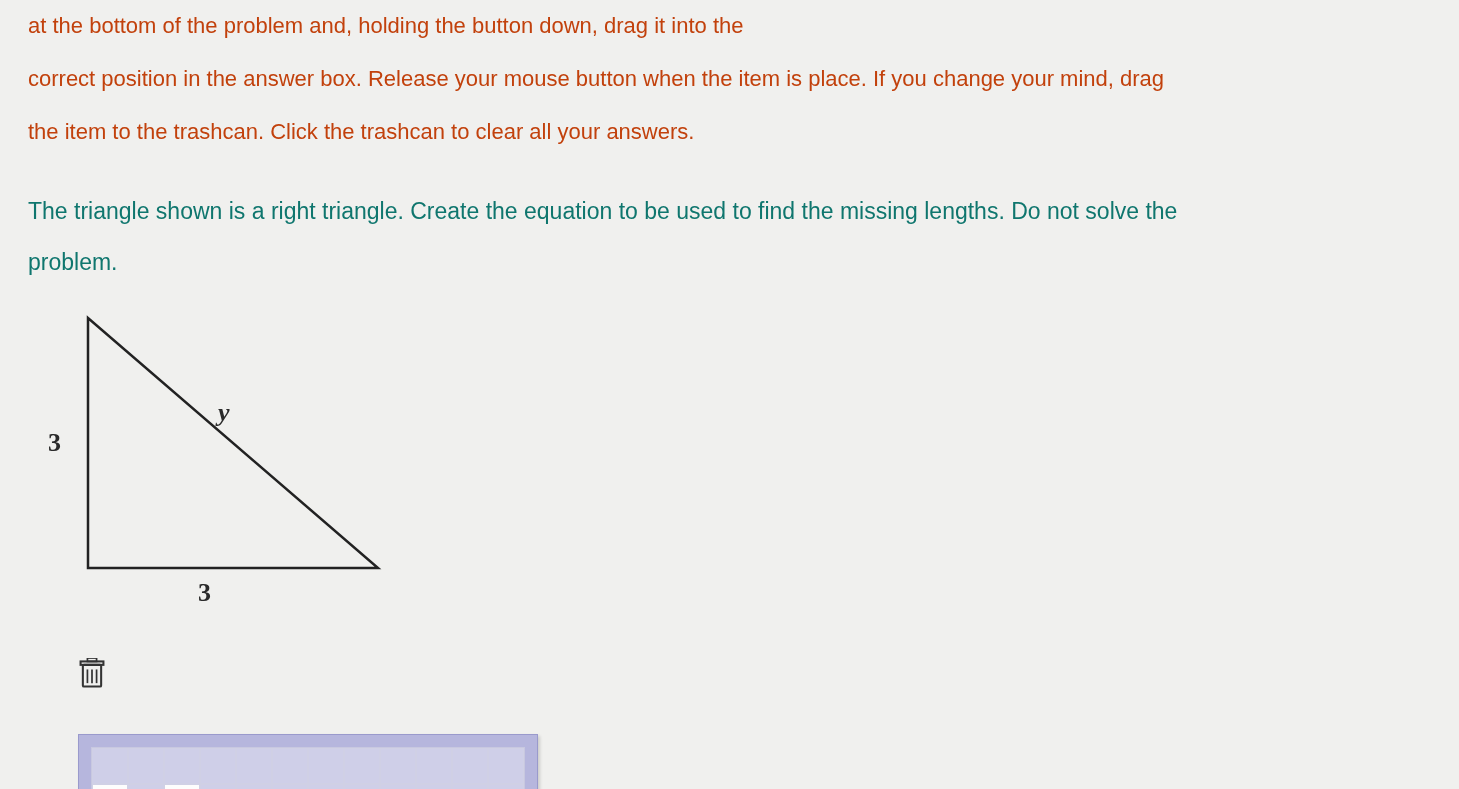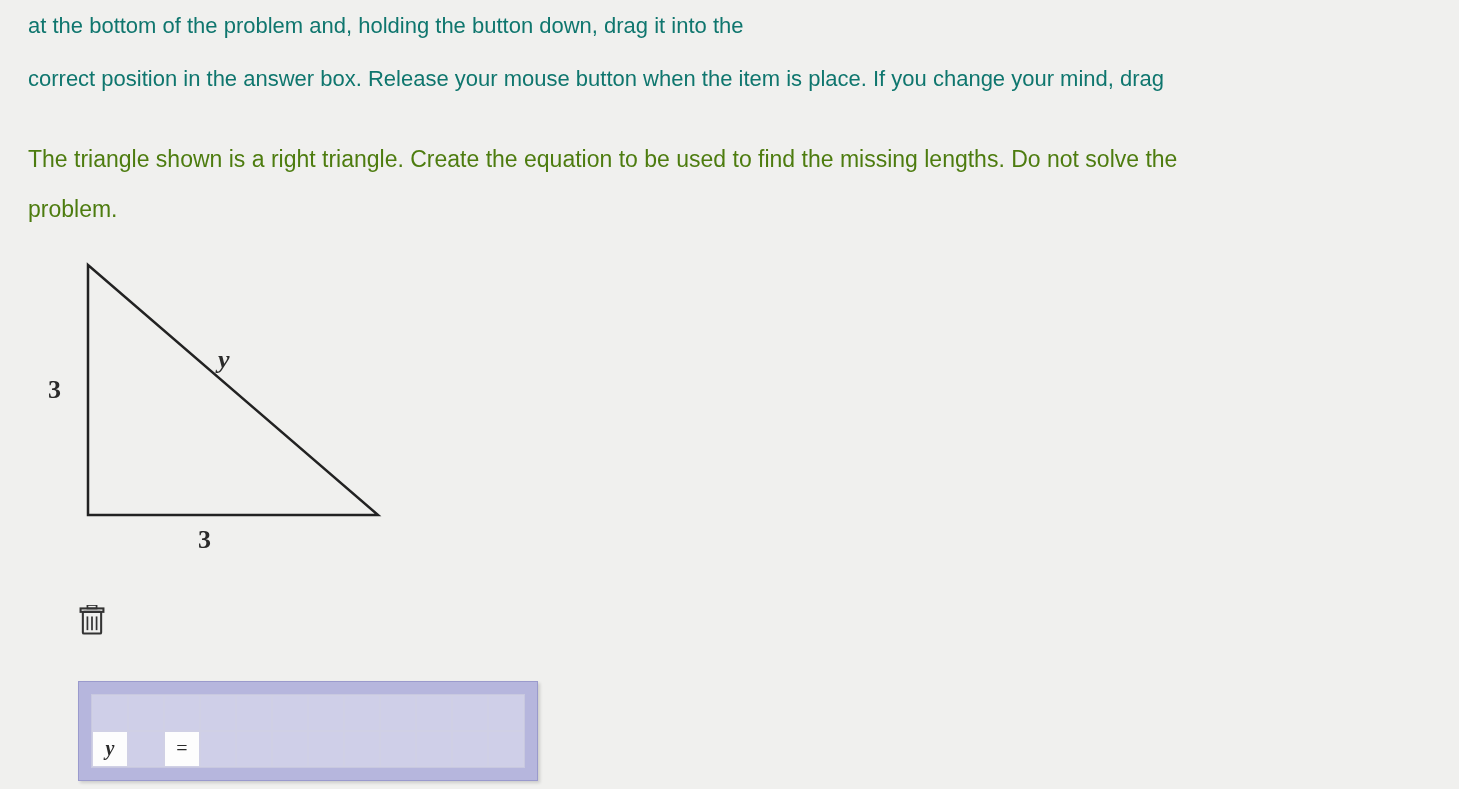--- a/index.html
+++ b/index.html
@@ -10,27 +10,27 @@
       height: 789px;
       overflow: hidden;
       color: #3a3a3a;
     }
     .content {
       padding: 0 28px;
     }
     .instructions {
       font-size: 22px;
       line-height: 2.4;
-      color: #0f766e;
+      color: #c2410c;
       margin-bottom: 28px;
     }
     .question {
       font-size: 23px;
       line-height: 2.2;
-      color: #4d7c0f;
+      color: #0f766e;
       margin-bottom: 20px;
     }
     .triangle-area {
       position: relative;
       width: 380px;
       height: 310px;
       margin-left: 10px;
     }
     .triangle-svg {
       position: absolute;
@@ -111,20 +111,21 @@
       font-weight: bold;
     }
   </style>
 </head>
 <body>
 
 <div class="content">
   <p class="instructions">
     <span>at the bottom of the problem and, holding the button down, drag it into the</span><br>
     <span>correct position in the answer box. Release your mouse button when the item is place. If you change your mind, drag</span><br>
+    <span>the item to the trashcan. Click the trashcan to clear all your answers.</span>
   </p>
 
   <p class="question">
     <span>The triangle shown is a right triangle. Create the equation to be used to find the missing lengths. Do not solve the</span><br>
     <span>problem.</span>
   </p>
 
   <div class="triangle-area">
     <svg class="triangle-svg" width="330" height="280">
       <polygon points="30,10 30,260 320,260" fill="none" stroke="#222" stroke-width="2.5"></polygon>

